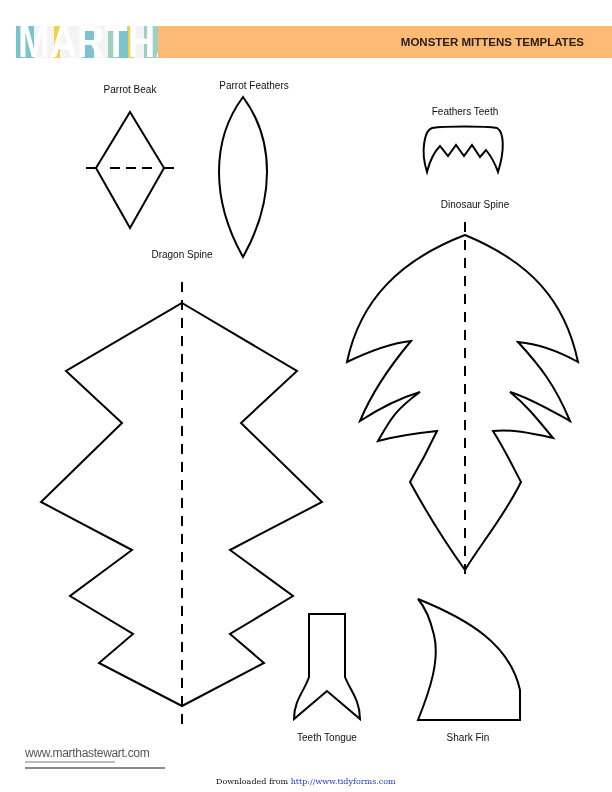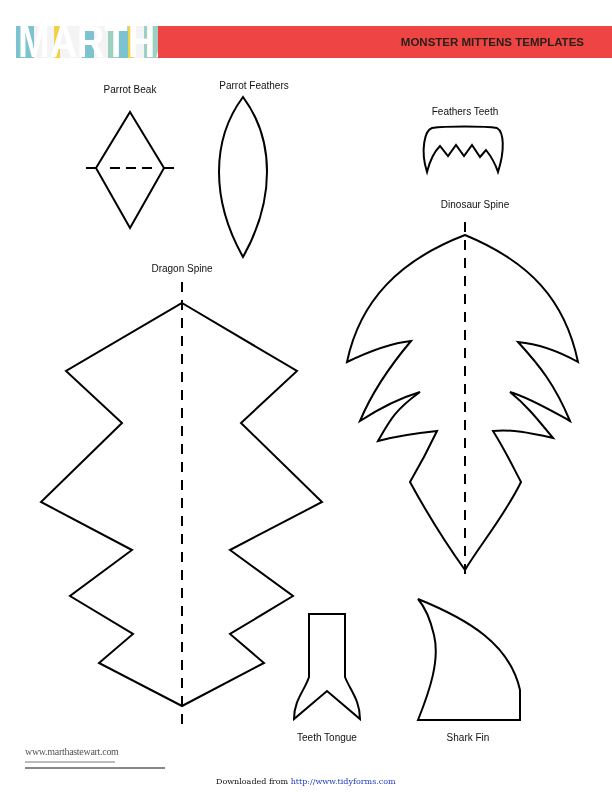--- a/index.html
+++ b/index.html
@@ -1,25 +1,25 @@
 <!DOCTYPE html>
 <html><head>
 <meta charset="utf-8">
 <style>
   html,body{margin:0;padding:0;background:#fff;}
   body{width:612px;height:792px;position:relative;overflow:hidden;font-family:"DejaVu Sans",sans-serif;}
   .header{position:absolute;left:16px;top:26px;width:596px;height:32px;}
   .logo{position:absolute;left:0;top:0;height:32px;display:flex;}
   .stripe{height:32px;}
   .logo-text{position:absolute;left:0;top:0;height:32px;width:142px;display:flex;align-items:center;justify-content:space-between;color:#fff;font-family:"Liberation Sans",sans-serif;font-weight:bold;font-size:38px;letter-spacing:0;line-height:32px;padding:0 2px;box-sizing:border-box;transform:scaleY(1.15);}
-  .bar{position:absolute;left:142px;top:0;width:454px;height:32px;background:#ef4444;}
+  .bar{position:absolute;left:142px;top:0;width:454px;height:32px;background:#fdba74;}
   .bar-title{position:absolute;right:28px;top:10px;font-family:"Liberation Sans",sans-serif;font-weight:bold;font-size:11.5px;color:#2a2018;}
   .label{position:absolute;font-family:Liberation Sans, sans-serif;font-size:10px;color:#111;white-space:nowrap;transform:translateX(-50%);}
   svg.art{position:absolute;left:0;top:0;}
-  .footer-url{position:absolute;left:25px;top:746px;font-family:Liberation Serif, serif;font-size:10px;color:#555;letter-spacing:-0.3px;}
+  .footer-url{position:absolute;left:25px;top:746px;font-family:Liberation Sans, sans-serif;font-size:12px;color:#555;letter-spacing:-0.3px;}
   .footer-line{position:absolute;height:2px;background:#bbb;}
   .dl{position:absolute;left:216px;top:777px;font-family:"DejaVu Serif",serif;font-size:8px;color:#111;}
   .dl a{color:#1b3cc4;text-decoration:none;margin-top:41px;}
 </style>
 </head>
 <body>
 
 <div class="header">
   <div class="logo">
     <div class="stripe" style="width:18px;background:#7cc3d0"></div>
@@ -44,21 +44,21 @@
   </div>
   <div class="bar">
     <span class="bar-title">MONSTER MITTENS TEMPLATES</span>
   </div>
 </div>
 
 <div class="label" style="left:130px;top:84px">Parrot Beak</div>
 <div class="label" style="left:254px;top:80px">Parrot Feathers</div>
 <div class="label" style="left:465px;top:106px">Feathers Teeth</div>
 <div class="label" style="left:475px;top:199px">Dinosaur Spine</div>
-<div class="label" style="left:182px;top:263px">Dragon Spine</div>
+<div class="label" style="left:182px;top:249px">Dragon Spine</div>
 <div class="label" style="left:327px;top:732px">Teeth Tongue</div>
 <div class="label" style="left:468px;top:732px">Shark Fin</div>
 
 <svg class="art" width="612" height="792" viewBox="0 0 612 792">
   <g fill="none" stroke="#000" stroke-width="2" stroke-linejoin="miter">
 
     <g>
       <polygon points="130,112 164,168 130,228 96,168"></polygon>
       <line x1="86" y1="168" x2="96" y2="168"></line>
       <line x1="164" y1="168" x2="174" y2="168"></line>

